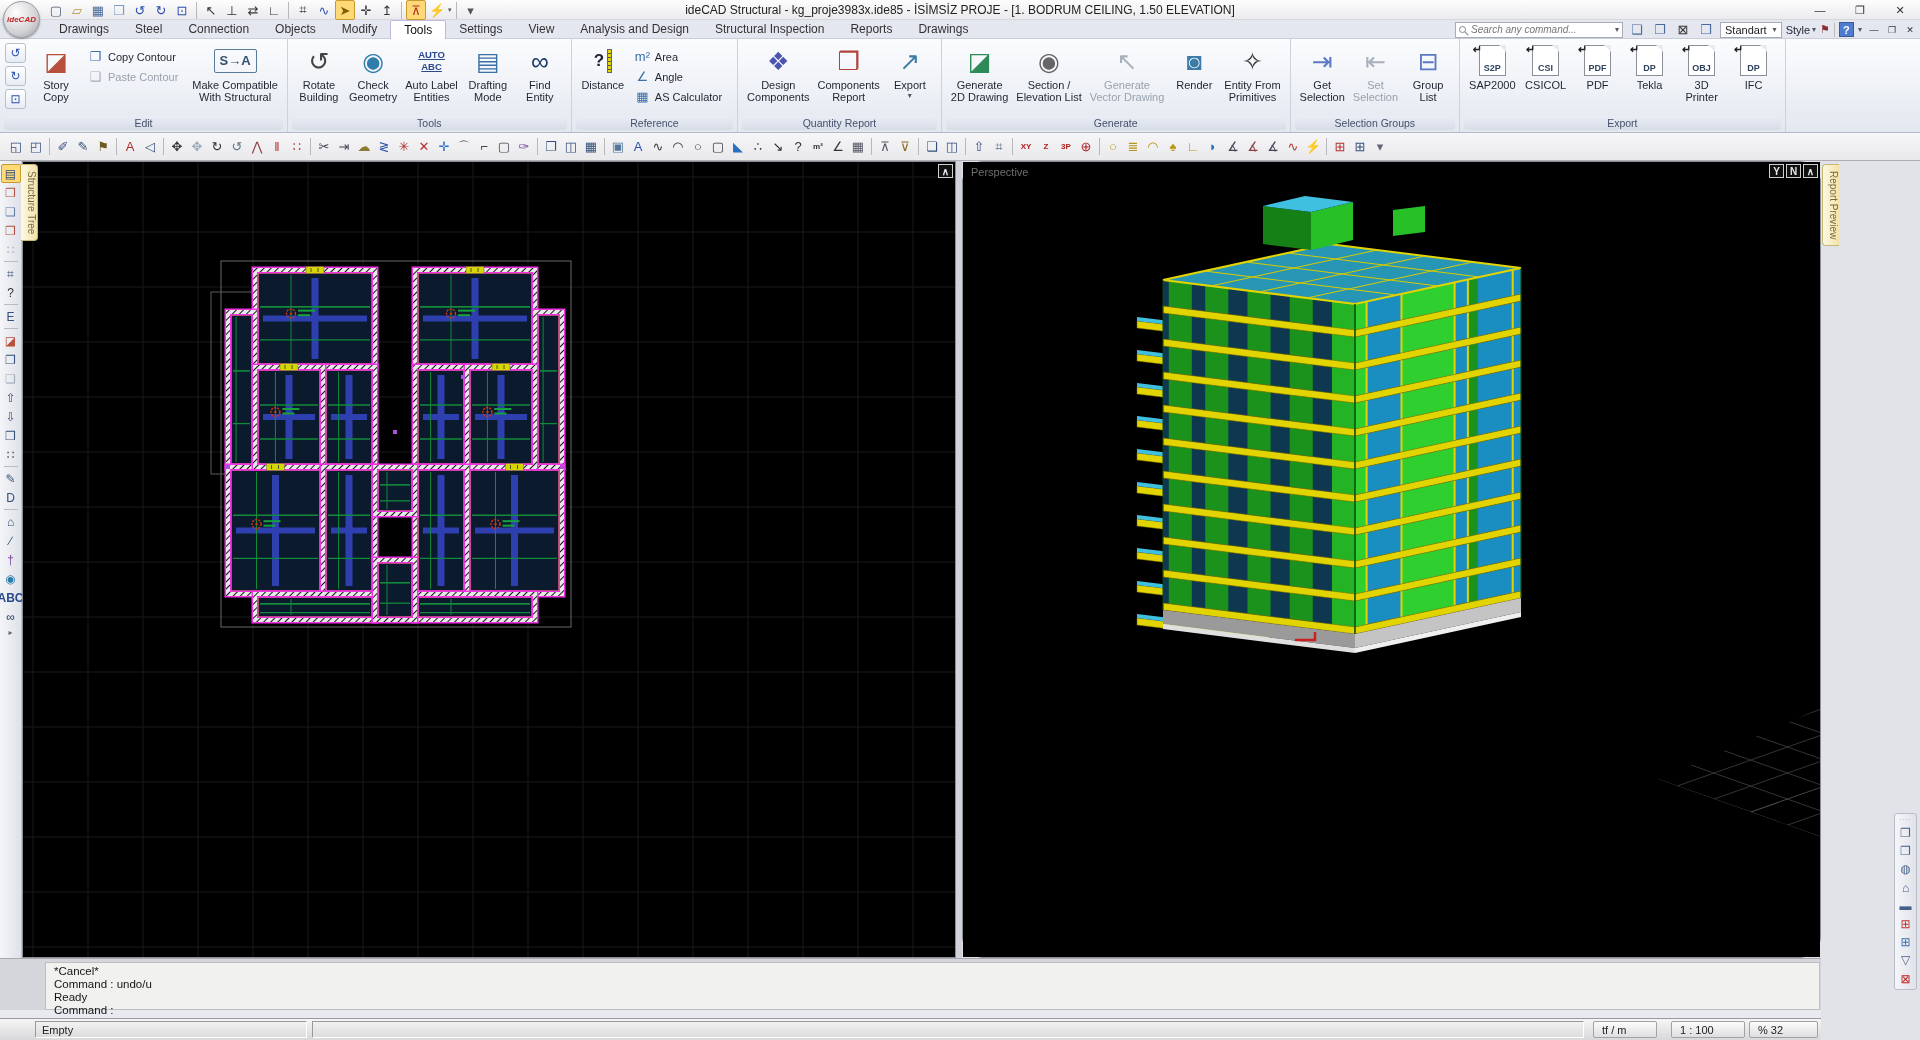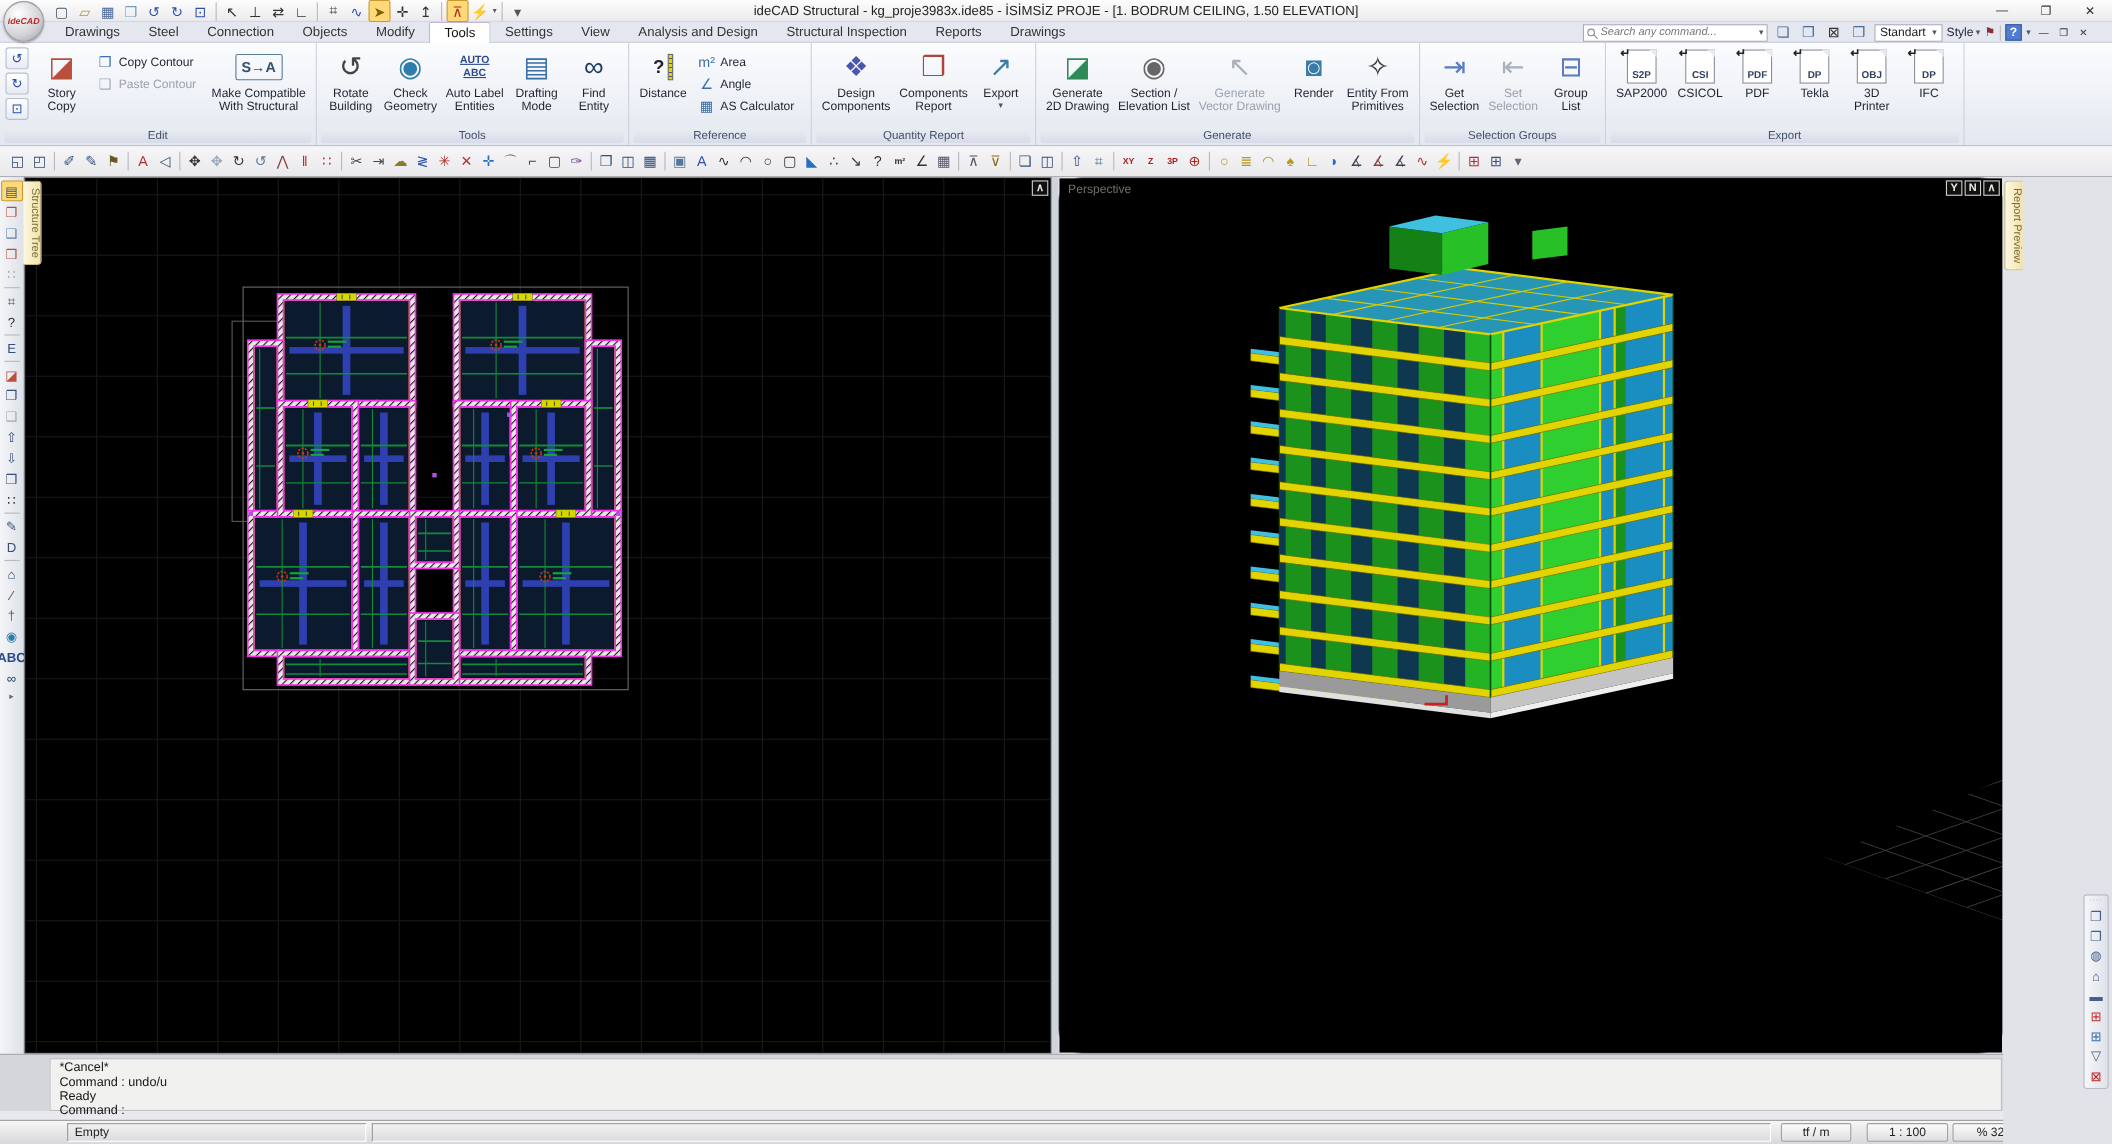--- a/index.html
+++ b/index.html
@@ -21,21 +21,21 @@
   .winctl span{width:40px;height:20px;display:flex;align-items:center;justify-content:center;
     font-size:11px;color:#333;}
 
   
   .tabrow{position:absolute;left:0;top:20px;right:0;height:19px;background:#e4e7f0;
     border-bottom:1px solid #c9cdd8;}
   .tabs{position:absolute;left:46px;top:0;height:19px;display:flex;}
   .tab{padding:0 13px;font-size:12px;line-height:18px;color:#333;}
   .tab.active{background:#fff;border:1px solid #c4b8da;border-bottom:none;border-radius:2px 2px 0 0;
     color:#111;}
-  .tabrow-right{position:absolute;right:18px;top:1px;height:17px;display:flex;align-items:center;gap:4px;}
+  .tabrow-right{position:absolute;right:2px;top:1px;height:17px;display:flex;align-items:center;gap:4px;}
   .searchbox{width:168px;height:16px;background:#fff;border:1px solid #aab;display:flex;
     align-items:center;padding:0 3px;gap:3px;}
   .searchbox input{border:none;outline:none;flex:1;font-size:10px;font-style:italic;color:#888;
     font-family:"Liberation Sans",sans-serif;background:transparent;}
   .mag{width:7px;height:7px;border:1.4px solid #889;border-radius:50%;position:relative;flex:none;}
   .mag::after{content:"";position:absolute;width:5px;height:1.4px;background:#889;right:-4px;bottom:-2px;transform:rotate(45deg);}
   .combo{height:16px;background:#fff;border:1px solid #aab;font-size:11px;line-height:14px;
     padding:0 4px;display:flex;align-items:center;gap:6px;color:#222;}
   .cdown{font-size:8px;color:#556;}
   .helpbox{width:15px;height:15px;background:#4f7bd0;color:#fff;font-weight:bold;font-size:11px;
@@ -112,24 +112,24 @@
 
   
   .cmdzone{position:absolute;left:0;top:958px;right:0;height:52px;background:#d4d6db;border-top:1px solid #a8a8ae;}
   .cmdpanel{position:absolute;left:45px;top:3px;right:100px;bottom:0;background:#f1f1ef;
     border:1px solid #bfbfbf;padding:2px 8px;}
   .cline{font-size:11.5px;line-height:13px;color:#151515;}
 
   
   .statusbar{position:absolute;left:0;top:1018px;right:0;height:22px;
     background:linear-gradient(#f6f6f6,#d8d8da);border-top:1px solid #9a9a9e;}
-  .scell{position:absolute;top:2px;height:17px;font-size:11px;line-height:16px;color:#222;margin-left:26px;}
+  .scell{position:absolute;top:2px;height:17px;font-size:11px;line-height:16px;color:#222;}
   .sunken{border:1px solid;border-color:#9a9a9a #ffffff #ffffff #9a9a9a;padding:0 6px;}
   .raised{border:1px solid #a2a2a6;border-radius:2px;background:linear-gradient(#fcfcfc,#dedee0);
-    padding:0 8px;text-align:center;}
+    padding:0 8px;text-align:left;}
   .sgrip{position:absolute;right:2px;bottom:2px;width:14px;height:14px;
     background:repeating-linear-gradient(135deg,transparent 0 3px,#aaa 3px 4px);}
 </style>
 </head>
 <body>
 
 <div id="app">
 
   <div class="titlebar">
     <div class="logo">ideCAD</div>

